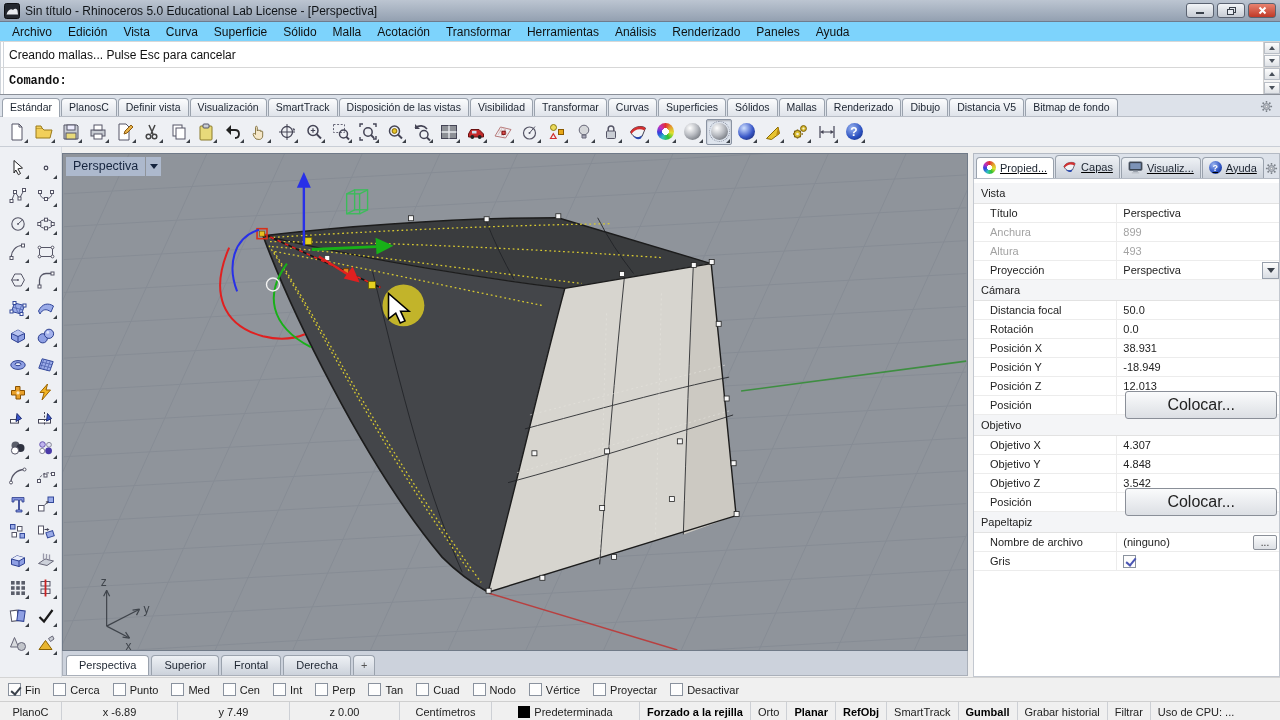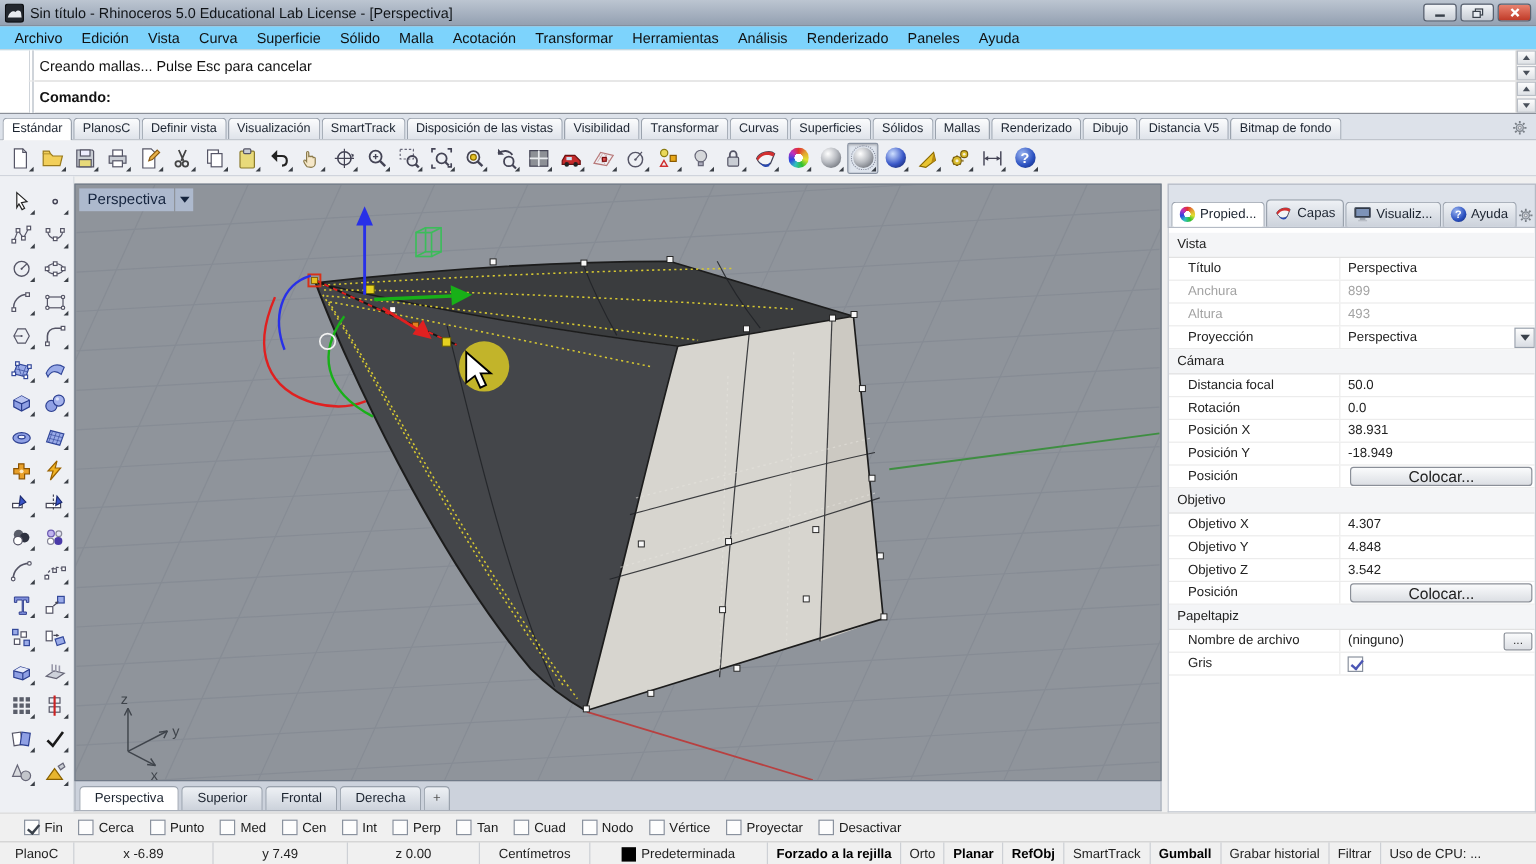--- a/index.html
+++ b/index.html
@@ -8,23 +8,23 @@
   .titlebar{height:22px;display:flex;align-items:center;padding:0 4px;background:linear-gradient(#bcc5d1,#93a0b1);border-bottom:1px solid #6f7c8d;}
   .titlebar .app-icon{width:16px;height:16px;margin-right:5px;flex:0 0 auto;}
   .titlebar .title{font-size:12px;color:#101418;flex:1 1 auto;white-space:nowrap;overflow:hidden;}
   .winbtn{width:28px;height:15px;margin-left:3px;border:1px solid #5a6270;border-radius:3px;background:linear-gradient(#f2f5f8,#c7ccd4);display:flex;align-items:center;justify-content:center;font-size:10px;color:#333;line-height:1;}
   .winbtn.close{background:linear-gradient(#e8826f,#c03a28);color:#fff;font-weight:bold;}
   .winbtn svg{display:block;}
   
   .menubar{height:20px;background:#7dd3fc;display:flex;align-items:center;padding-left:4px;border-bottom:1px solid #d8d8d8;}
   .menu-item{font-size:12px;color:#111;padding:2px 8px;cursor:default;}
   
-  .cmdarea{background:#fff;border-bottom:1px solid #8a8f98;padding-left:24px;}
+  .cmdarea{background:#fff;border-bottom:1px solid #8a8f98;}
   .cmdline{height:26px;display:flex;align-items:center;position:relative;border-bottom:1px solid #d7d7d7;}
-  .cmdline:last-child{border-bottom:none;}
+  .cmdline:last-child{border-bottom:none;font-family:Liberation Mono, monospace;}
   .cmd-grip{width:5px;align-self:stretch;background:repeating-linear-gradient(90deg,#cfd4da 0 1px,#fff 1px 3px);flex:0 0 auto;}
   .cmd-text{font-size:12px;color:#111;padding-left:4px;flex:1 1 auto;white-space:nowrap;}
   .cmd-text.bold{font-weight:bold;}
   .vscroll{width:17px;align-self:stretch;flex:0 0 auto;border-left:1px solid #d0d0d0;display:flex;flex-direction:column;justify-content:space-between;background:#f3f3f3;}
   .sbtn{height:12px;display:flex;align-items:center;justify-content:center;background:linear-gradient(#fdfdfd,#dfe2e6);border:1px solid #b9bec6;}
   .tri-up{width:0;height:0;border-left:3px solid transparent;border-right:3px solid transparent;border-bottom:4px solid #49505a;}
   .tri-dn{width:0;height:0;border-left:3px solid transparent;border-right:3px solid transparent;border-top:4px solid #49505a;}
   
   .tabstrip{height:22px;background:#dde2ea;display:flex;align-items:flex-end;padding:2px 2px 0 2px;border-bottom:1px solid #b8bdc6;}
   .ttab{font-size:10.5px;color:#1c2430;padding:2px 7px 3px;border:1px solid #9aa2ad;border-bottom:none;border-radius:4px 4px 0 0;background:linear-gradient(#fbfcfd,#dfe3ea);margin-right:1px;white-space:nowrap;}
@@ -52,43 +52,43 @@
   .vp-label{position:absolute;left:3px;top:3px;display:flex;align-items:stretch;font-size:12.5px;color:#15243e;}
   .vp-label .lbl{background:rgba(176,189,211,.9);padding:2px 7px 3px;}
   .vp-label .dd{background:rgba(176,189,211,.9);margin-left:1px;width:15px;display:flex;align-items:center;justify-content:center;}
   .vp-label .dd i{border-left:4px solid transparent;border-right:4px solid transparent;border-top:5px solid #15243e;display:block;}
   .vp-tabs{height:25px;background:#ccd2dc;display:flex;align-items:flex-end;padding:2px 0 0 3px;border:1px solid #aab0ba;border-top:none;}
   .vptab{font-size:11px;color:#1c2430;padding:3px 12px 4px;border:1px solid #9aa2ad;border-bottom:none;border-radius:4px 4px 0 0;background:linear-gradient(#eef1f5,#ccd2db);margin-right:2px;}
   .vptab.active{background:#fff;}
   .vptab.add{padding:3px 7px 4px;color:#555;}
   
   .right-panel{margin-left:5px;width:307px;flex:0 0 auto;padding-top:6px;display:flex;flex-direction:column;}
-  .rp-tabs{height:37px;display:flex;align-items:flex-end;background:#dde2ea;padding:2px 2px 0 2px;border:1px solid #b4bac4;border-bottom:1px solid #b4bac4;}
+  .rp-tabs{height:26px;display:flex;align-items:flex-end;background:#dde2ea;padding:2px 2px 0 2px;border:1px solid #b4bac4;border-bottom:1px solid #b4bac4;text-decoration:underline;}
   .rptab{display:flex;align-items:center;gap:4px;font-size:11px;color:#1c2430;padding:3px 6px 4px;border:1px solid #9aa2ad;border-bottom:none;border-radius:4px 4px 0 0;background:linear-gradient(#eef1f5,#ccd2db);margin-right:1px;white-space:nowrap;}
   .rptab.active{background:#fff;}
   .rptab .cw{width:13px;height:13px;}
   .rptab .helpball{width:13px;height:13px;font-size:9px;}
   .rptab svg{display:block;}
   .rp-body{flex:1 1 auto;background:#fff;border:1px solid #c3c8d0;border-top:none;overflow:hidden;padding-top:4px;}
   .pg-group{font-size:11px;}
   .pg-header{height:21px;display:flex;align-items:center;padding-left:7px;color:#222;background:#f4f5f7;border-bottom:1px solid #e2e2e2;}
   .pg-row{height:19px;display:flex;border-bottom:1px solid #ececec;align-items:center;}
   .pg-label{flex:0 0 47%;padding-left:16px;color:#222;white-space:nowrap;overflow:hidden;border-right:1px solid #ececec;align-self:stretch;display:flex;align-items:center;}
   .pg-value{flex:1 1 auto;padding-left:6px;color:#222;display:flex;align-items:center;gap:3px;min-width:0;}
   .pg-row.disabled .pg-label,.pg-row.disabled .pg-value{color:#a3a3a3;}
   .pg-dd{margin-left:auto;width:17px;height:17px;border:1px solid #98a0ac;background:linear-gradient(#fdfdfd,#d9dde3);display:flex;align-items:center;justify-content:center;flex:0 0 auto;}
   .pg-dd i{border-left:4px solid transparent;border-right:4px solid transparent;border-top:5px solid #39404a;display:block;}
-  .pg-btn{flex:1 1 auto;margin:1px 2px;height:16px;border:1px solid #8a8f98;border-radius:3px;background:linear-gradient(#fafbfc,#dcdfe4);font-size:13px;color:#222;display:flex;align-items:center;justify-content:center;}
+  .pg-btn{flex:1 1 auto;margin:1px 2px;height:28px;border:1px solid #8a8f98;border-radius:3px;background:linear-gradient(#fafbfc,#dcdfe4);font-size:16px;color:#222;display:flex;align-items:center;justify-content:center;}
   .pg-file-btn{margin-left:auto;margin-right:2px;width:24px;height:15px;border:1px solid #8a8f98;border-radius:2px;background:linear-gradient(#fafbfc,#dcdfe4);font-size:10px;display:flex;align-items:center;justify-content:center;color:#333;flex:0 0 auto;}
   
   .cb{width:13px;height:13px;border:1px solid #8a929e;background:#fdfdfd;position:relative;flex:0 0 auto;display:inline-block;}
   .cb.checked::after{content:"";position:absolute;left:3.5px;top:0.5px;width:4px;height:8px;border-right:2px solid #4a55b4;border-bottom:2px solid #4a55b4;transform:rotate(40deg);}
   .cb.dark.checked::after{border-color:#39404a;}
   
-  .osnap{height:24px;background:#f0f0f0;border-top:1px solid #d4d4d4;display:flex;align-items:center;padding-left:20px;gap:13px;}
+  .osnap{height:24px;background:#f0f0f0;border-top:1px solid #d4d4d4;display:flex;align-items:center;padding-left:8px;gap:13px;}
   .osnap-item{display:flex;align-items:center;gap:4px;font-size:11px;color:#1a1a1a;white-space:nowrap;}
   
   .statusbar{height:20px;background:#f0f0f0;border-top:1px solid #cfcfcf;display:flex;align-items:stretch;font-size:11px;color:#222;}
   .st-cell{display:flex;align-items:center;justify-content:center;gap:4px;border-right:1px solid #cdd0d5;padding:0 7px;white-space:nowrap;}
   .st-cell.bold{font-weight:bold;color:#000;}
   .st-cell.last{flex:1 1 auto;justify-content:flex-start;border-right:none;text-align:right;}
   .swatch{width:12px;height:12px;background:#000;flex:0 0 auto;display:inline-block;}
 </style>
 </head>
 <body>
@@ -1083,20 +1083,26 @@
               <span>38.931</span>
             </div>
           </div>
           <div class="pg-row">
             <div class="pg-label">Posición Y</div>
             <div class="pg-value">
               <span>-18.949</span>
             </div>
           </div>
           <div class="pg-row">
+            <div class="pg-label">Posición Z</div>
+            <div class="pg-value">
+              <span>12.013</span>
+            </div>
+          </div>
+          <div class="pg-row">
             <div class="pg-label">Posición</div>
             <div class="pg-value">
               <span class="pg-btn">Colocar...</span>
             </div>
           </div>
         </div>
         <div class="pg-group">
           <div class="pg-header">Objetivo</div>
           <div class="pg-row">
             <div class="pg-label">Objetivo X</div>

